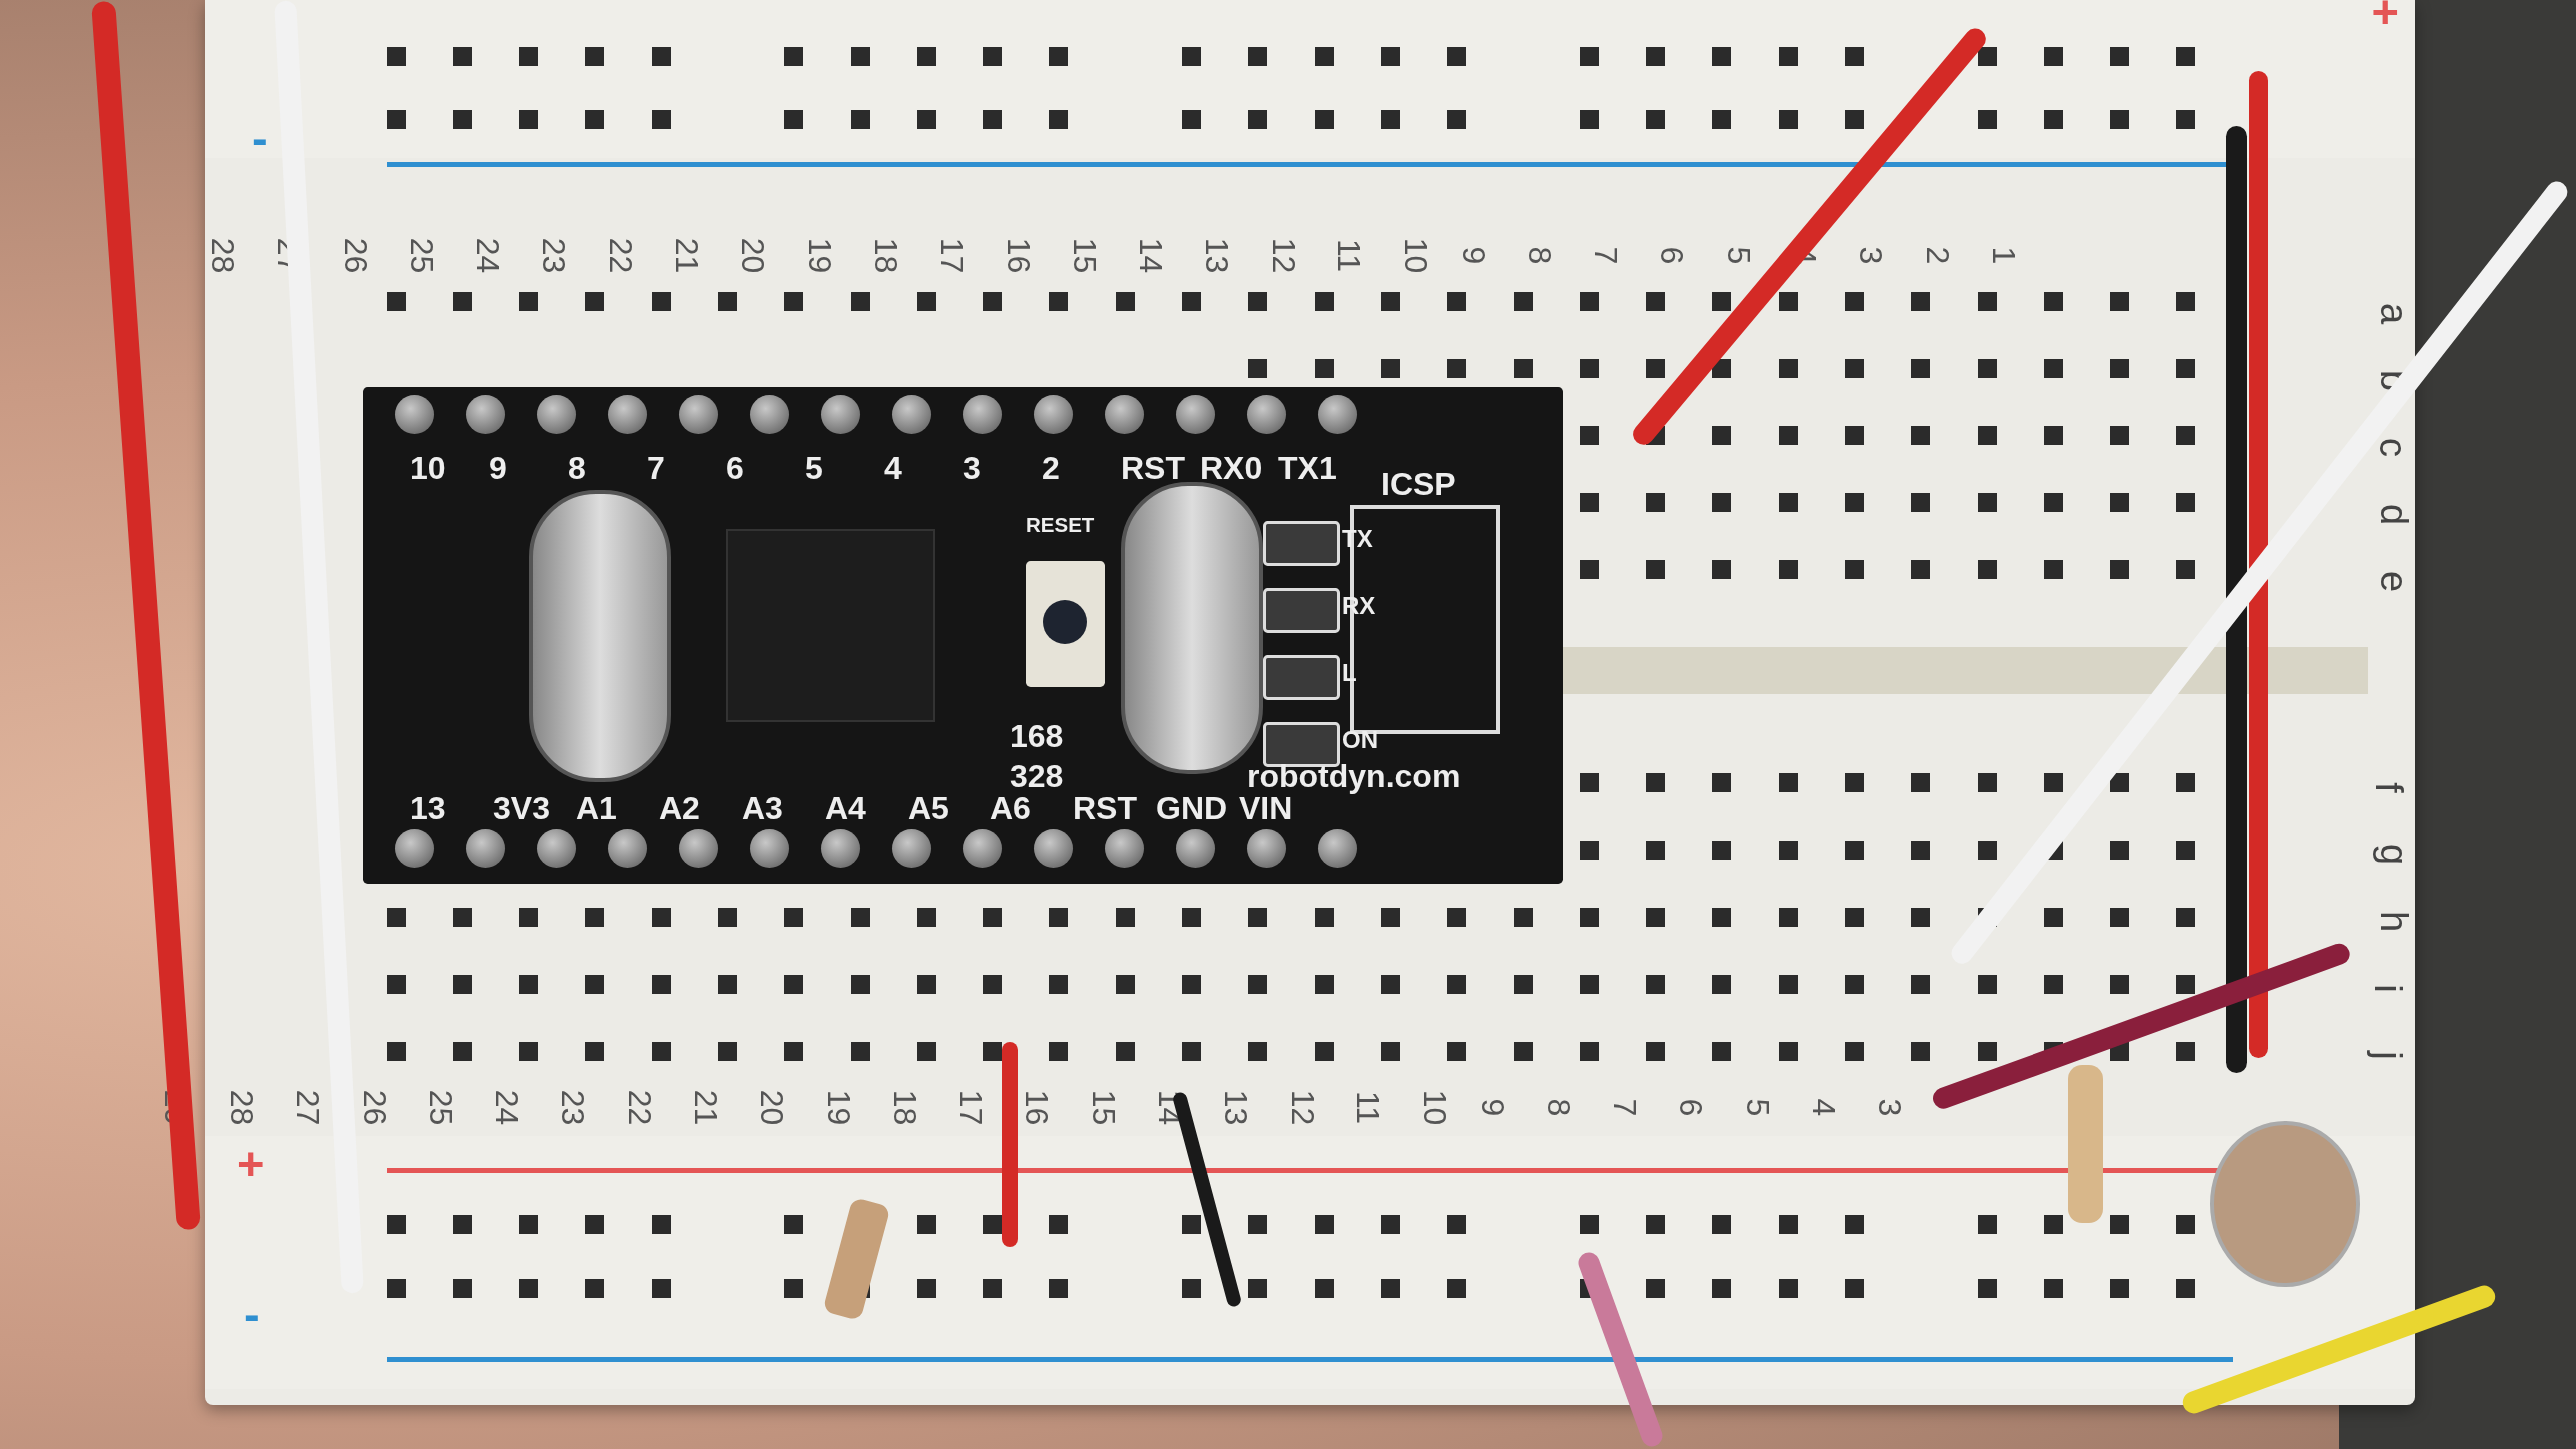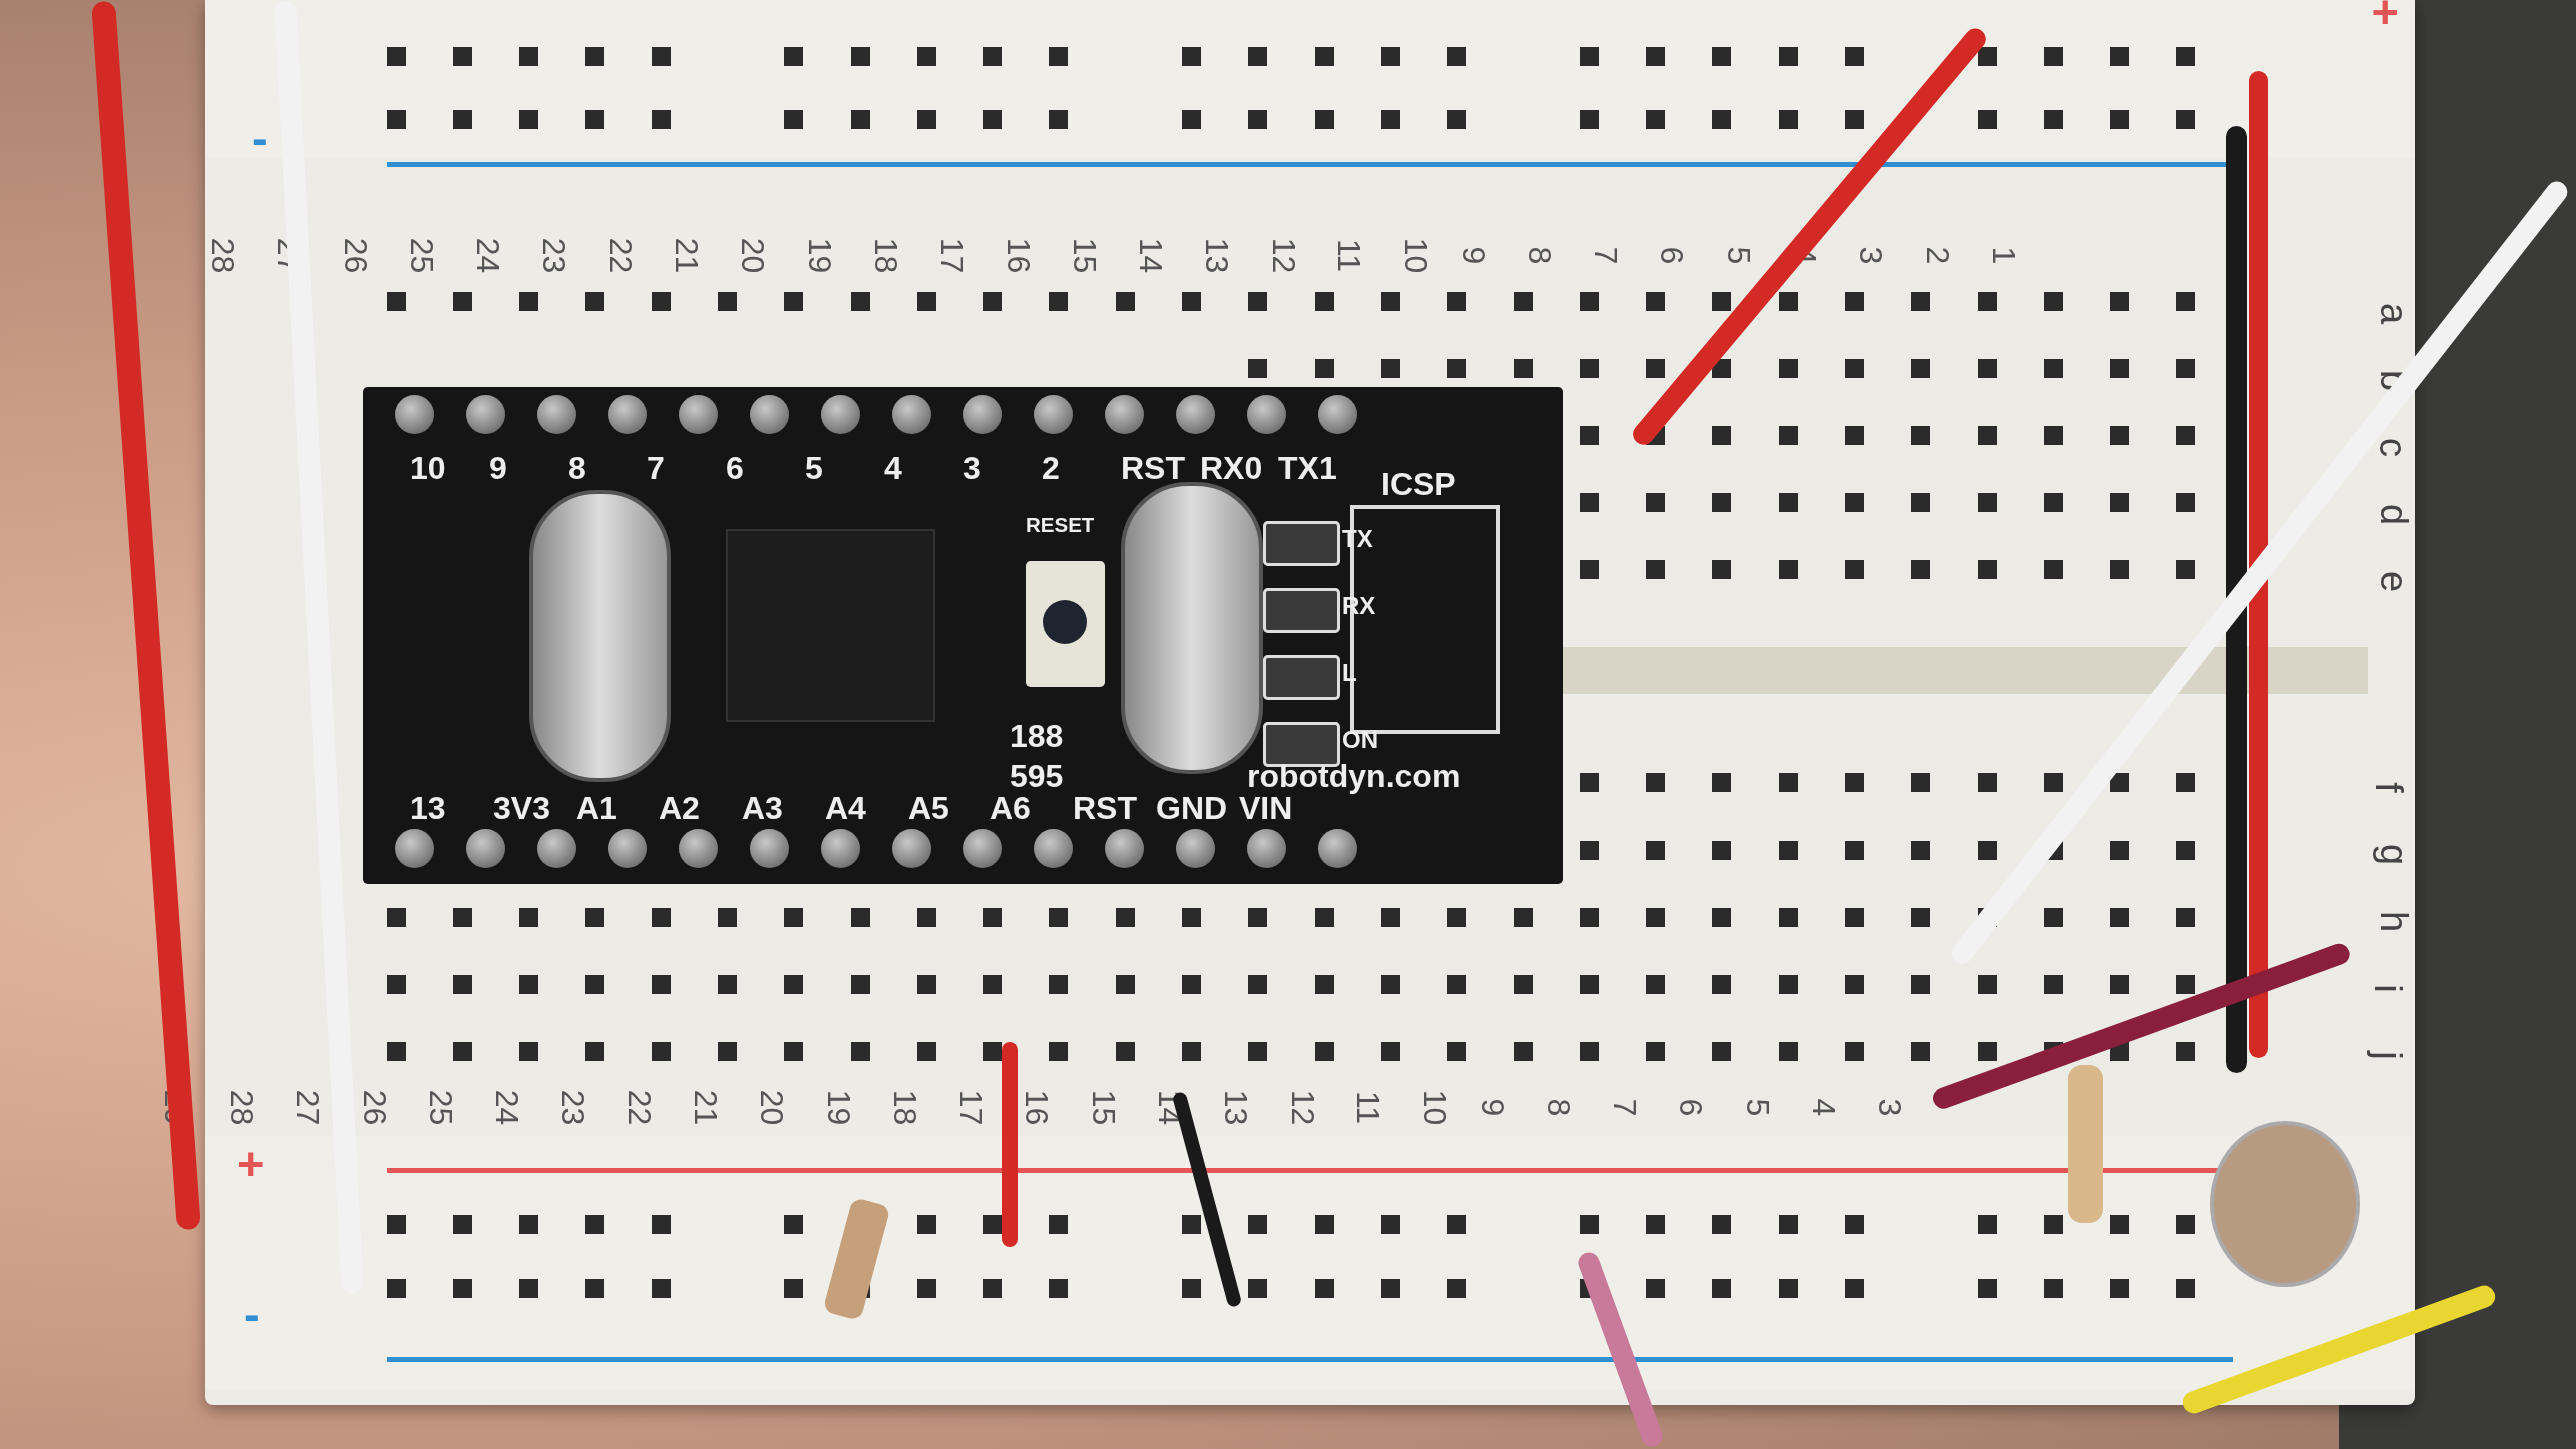--- a/index.html
+++ b/index.html
@@ -469,22 +469,22 @@
         <span class="lbl" style="left: 213px; top: 403px;">A1</span>
         <span class="lbl" style="left: 296px; top: 403px;">A2</span>
         <span class="lbl" style="left: 379px; top: 403px;">A3</span>
         <span class="lbl" style="left: 462px; top: 403px;">A4</span>
         <span class="lbl" style="left: 545px; top: 403px;">A5</span>
         <span class="lbl" style="left: 627px; top: 403px;">A6</span>
         <span class="lbl" style="left: 710px; top: 403px;">RST</span>
         <span class="lbl" style="left: 793px; top: 403px;">GND</span>
         <span class="lbl" style="left: 876px; top: 403px;">VIN</span>
       </div>
-    <span class="lbl" style="left:647px;top:331px;">188</span>
-    <span class="lbl" style="left:647px;top:371px;">595</span>
+    <span class="lbl" style="left:647px;top:331px;">168</span>
+    <span class="lbl" style="left:647px;top:371px;">328</span>
     <span class="lbl" style="left:884px;top:371px;">robotdyn.com</span>
   <div class="pin" style="left: 32px; top: 8px;"></div>
       <div class="pin" style="left: 32px; top: 442px;"></div>
       <div class="pin" style="left: 103px; top: 8px;"></div>
       <div class="pin" style="left: 103px; top: 442px;"></div>
       <div class="pin" style="left: 174px; top: 8px;"></div>
       <div class="pin" style="left: 174px; top: 442px;"></div>
       <div class="pin" style="left: 245px; top: 8px;"></div>
       <div class="pin" style="left: 245px; top: 442px;"></div>
       <div class="pin" style="left: 316px; top: 8px;"></div>

